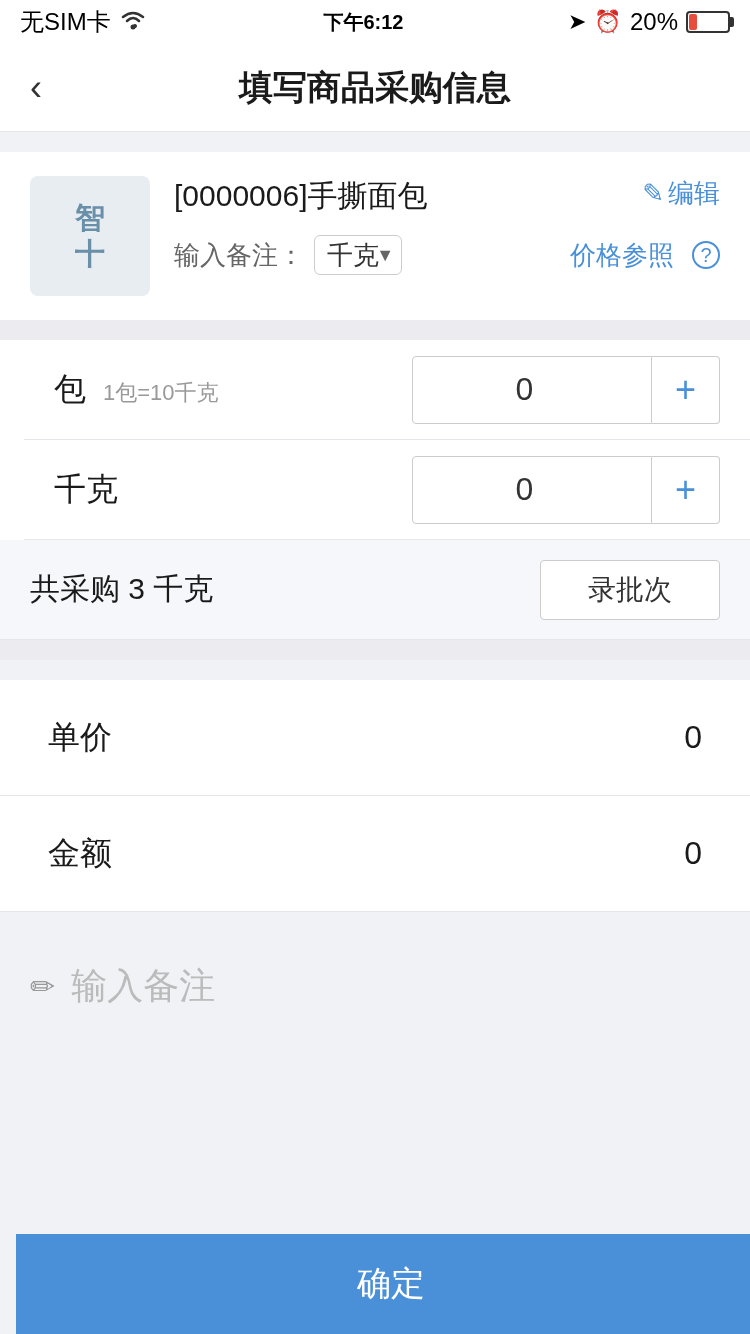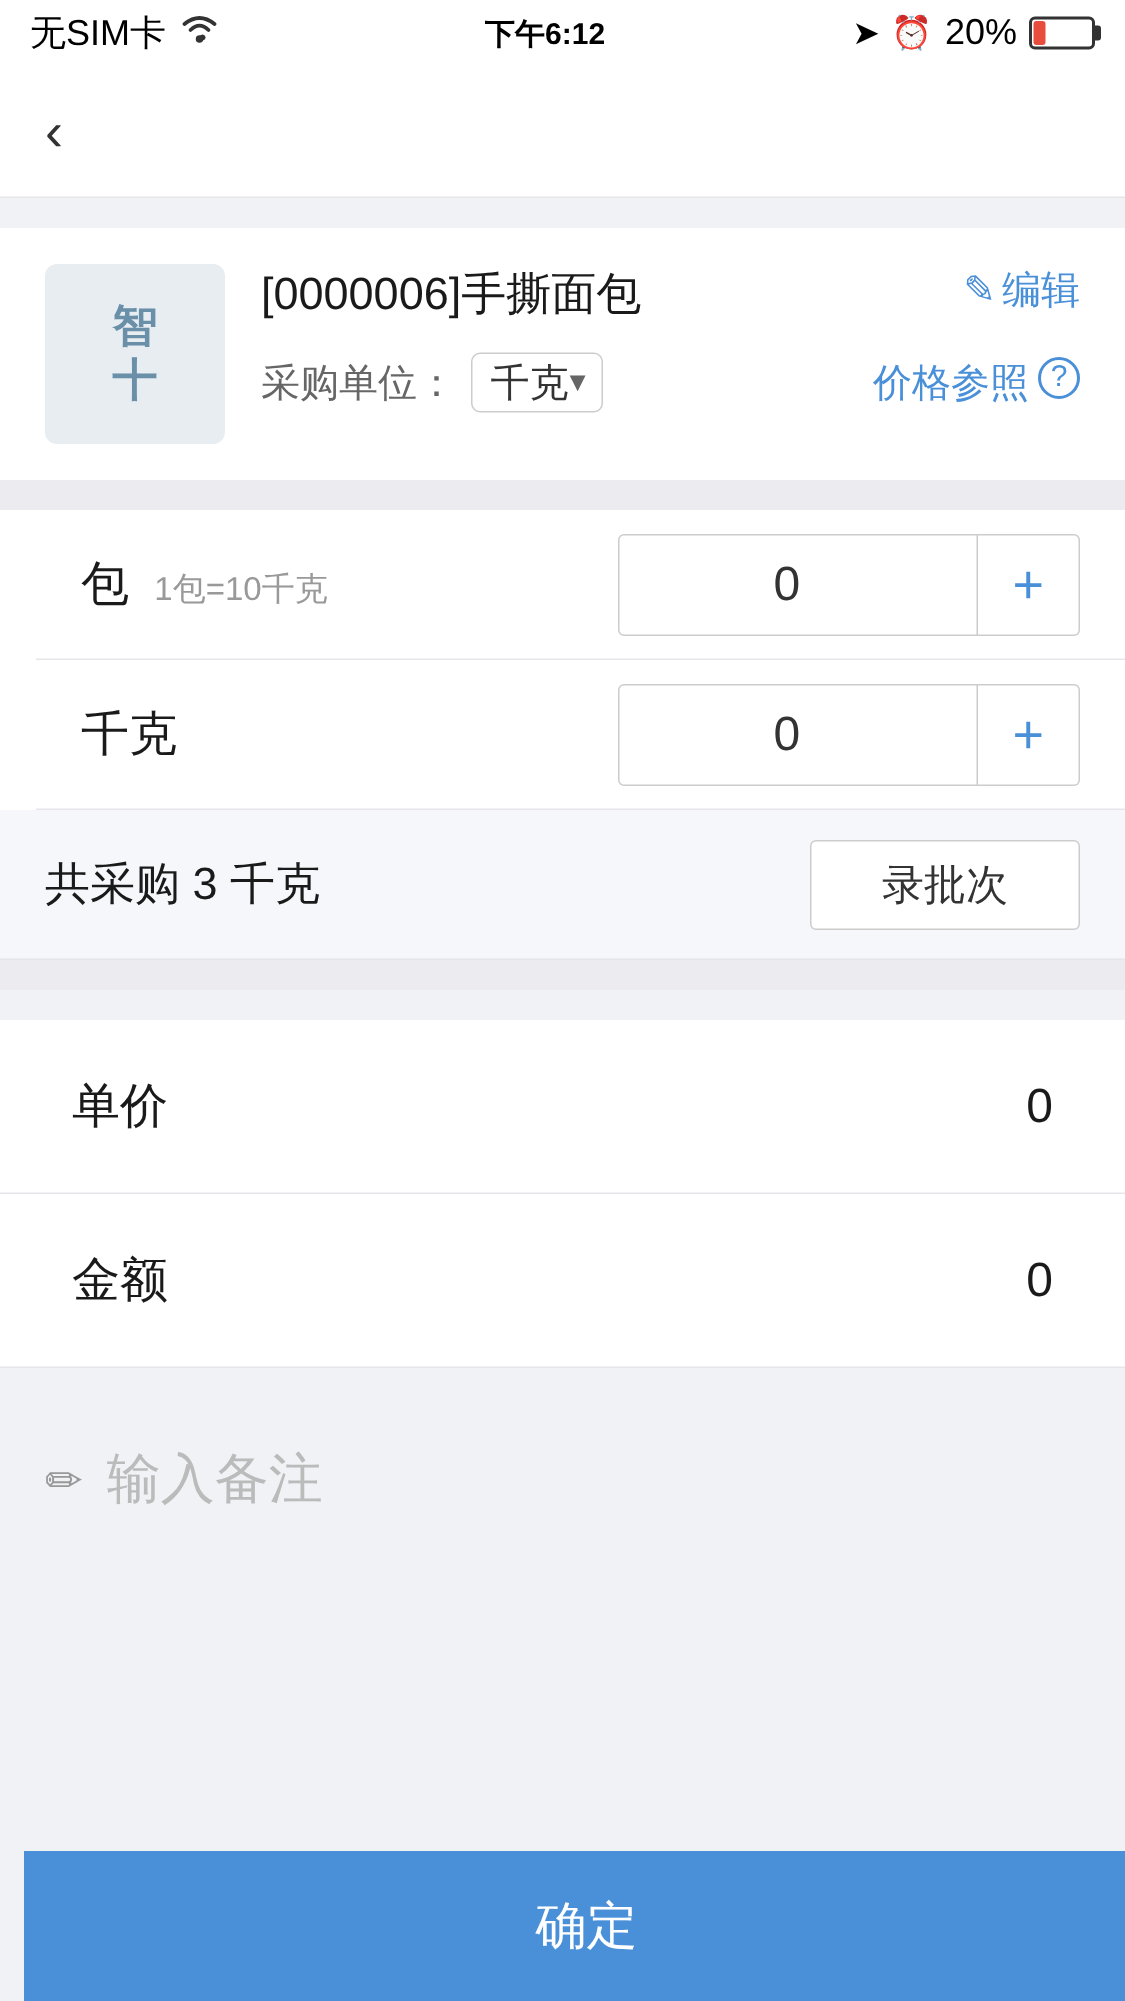--- a/index.html
+++ b/index.html
@@ -149,21 +149,22 @@
       top: 50%;
       transform: translateY(-50%);
       font-size: 18px;
       color: #666;
       pointer-events: none;
     }
     .price-ref {
       font-size: 26px;
       color: #4a90d9;
       display: flex;
-      gap: 6px;
+      align-items: center;
+      gap: 18px;
     }
 
     
     .section-divider {
       height: 20px;
       background: #ebebf0;
     }
 
     
     .input-section {
@@ -336,40 +337,41 @@
     <span style="font-size:22px;">⏰</span>
     <span>20%</span>
     <span class="battery-icon">
       <span class="battery-fill"></span>
     </span>
   </div>
 </div>
 
 <div class="nav-bar">
   <span class="nav-back">‹</span>
+  <span class="nav-title">填写商品采购信息</span>
 </div>
 
 <div class="product-card">
   <div class="product-thumb">
     <div class="product-thumb-logo">
       <div>智</div>
       <div>十</div>
     </div>
   </div>
   <div class="product-info">
     <div class="product-name-row">
       <span class="product-name">[0000006]手撕面包</span>
       <span class="edit-btn">
         <span>✎</span>
         <span>编辑</span>
       </span>
     </div>
     <div class="product-unit-row">
       <div style="display:flex;align-items:center;">
-        <span class="unit-label">采购单位：</span>
+        <span class="unit-label">输入备注：</span>
         <div class="unit-dropdown-wrap">
           <select class="unit-select"><option value="千克">千克</option><option value="克">克</option></select>
         </div>
       </div>
       <span class="price-ref">
         <span>价格参照</span>
         <span style="width:28px;height:28px;border:2px solid #4a90d9;border-radius:50%;display:inline-flex;align-items:center;justify-content:center;font-size:20px;">?</span>
       </span>
     </div>
   </div>

